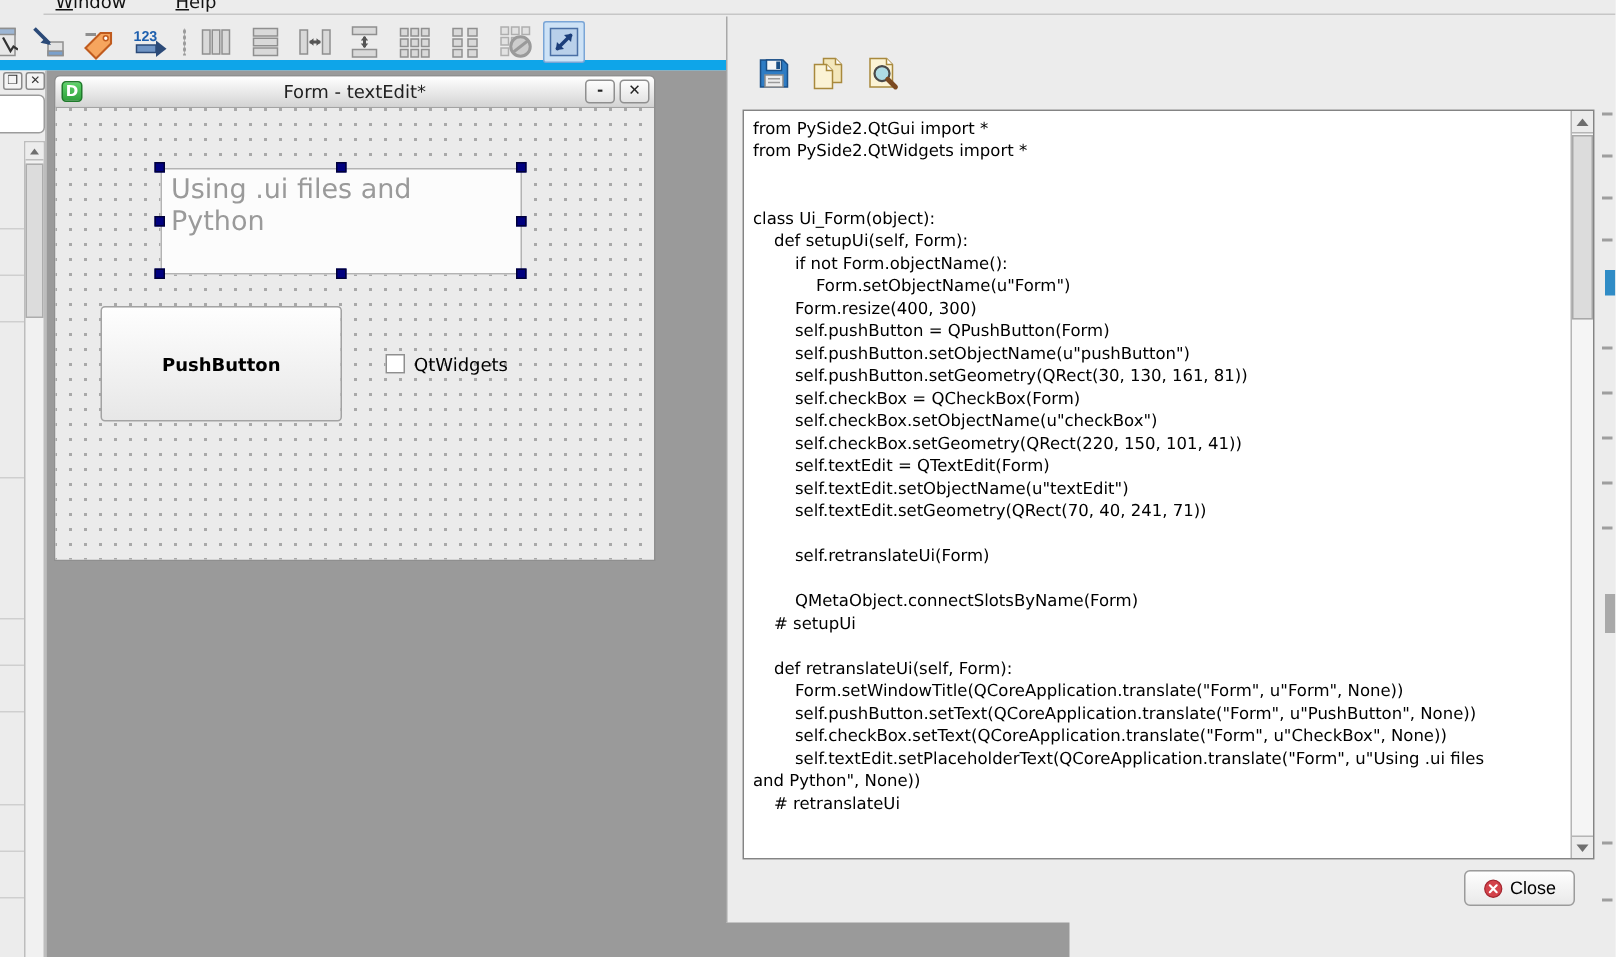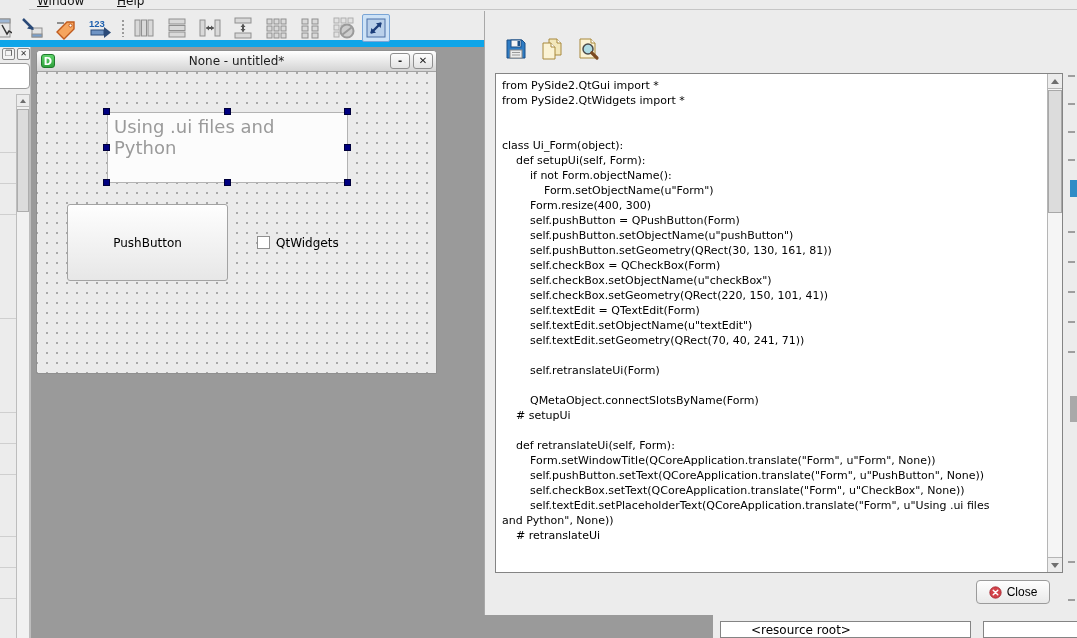--- a/index.html
+++ b/index.html
@@ -68,21 +68,21 @@
                background-size:10px 10px; background-position:5px 6px; overflow:hidden; }
 
   .d-textedit { position:absolute; left:70px; top:40px; width:241px; height:71px;
                 background:#fcfcfc; border:1px solid #b3b3b3; padding:3px 6px;
                 color:#9a9a9a; font-size:18px; }
   .handle { position:absolute; width:7px; height:7px; background:#000080; border:1px solid #00003a; }
 
   .d-pushbutton { position:absolute; left:30px; top:132px; width:161px; height:77px;
                   background:linear-gradient(#fefefe,#e7e7e7); border:1px solid #a3a3a3;
                   border-radius:3px; display:flex; align-items:center; justify-content:center;
-                  font-size:12px; color:#000; }
+                  font-size:12px; color:#000;font-weight:bold; }
   .d-checkbox { position:absolute; left:220px; top:150px; width:101px; height:41px;
                 display:flex; align-items:center; gap:6px; }
   .d-checkbox .box { width:13px; height:13px; background:#fff; border:1px solid #8f8f8f; }
   .d-checkbox .lbl { font-size:12px; color:#000; }
 
   
   .code-dialog { position:absolute; left:484px; top:11px; width:580px; height:604px;
                  background:#ececec; border-left:1px solid #a8a8a8; }
   .cd-toolbar { position:absolute; left:18px; top:26px; height:26px; display:flex; gap:10px; }
   .cd-tb-btn { width:26px; height:26px; border:none; background:transparent; padding:0; }
@@ -271,21 +271,21 @@
     <div class="left-row-line" style="top:427px"></div>
     <div class="left-row-line" style="top:489px"></div>
     <div class="left-row-line" style="top:520px"></div>
     <div class="left-row-line" style="top:551px"></div>
   </div>
 
   <div class="mdi">
     <div class="form-window">
       <div class="fw-titlebar">
         <span class="fw-icon">D</span>
-        <span class="fw-title">None - untitled*</span>
+        <span class="fw-title">Form - textEdit*</span>
         <span class="fw-btn min">-</span>
         <span class="fw-btn close">✕</span>
       </div>
       <div class="fw-canvas">
         <div class="d-textedit">Using .ui files and Python</div>
 
         <span class="handle" style="left:66px;top:36px"></span>
         <span class="handle" style="left:187px;top:36px"></span>
         <span class="handle" style="left:307px;top:36px"></span>
         <span class="handle" style="left:66px;top:72px"></span>
@@ -391,20 +391,14 @@
     <span class="rs-dash" style="top:280px"></span>
     <span class="rs-dash" style="top:310px"></span>
     <span class="rs-dash" style="top:340px"></span>
     <span class="rs-dash" style="top:550px"></span>
     <span class="rs-dash" style="top:588px"></span>
     <span class="rs-blue"></span>
     <span class="rs-gray"></span>
   </div>
 
   <div class="bottom-gray"></div>
-  <div class="resource-panel">
-    <div class="res-box one">
-      <span class="res-root">&lt;resource root&gt;</span>
-    </div>
-    <div class="res-box two"></div>
-  </div>
 
 </div>
 
 </body></html>

